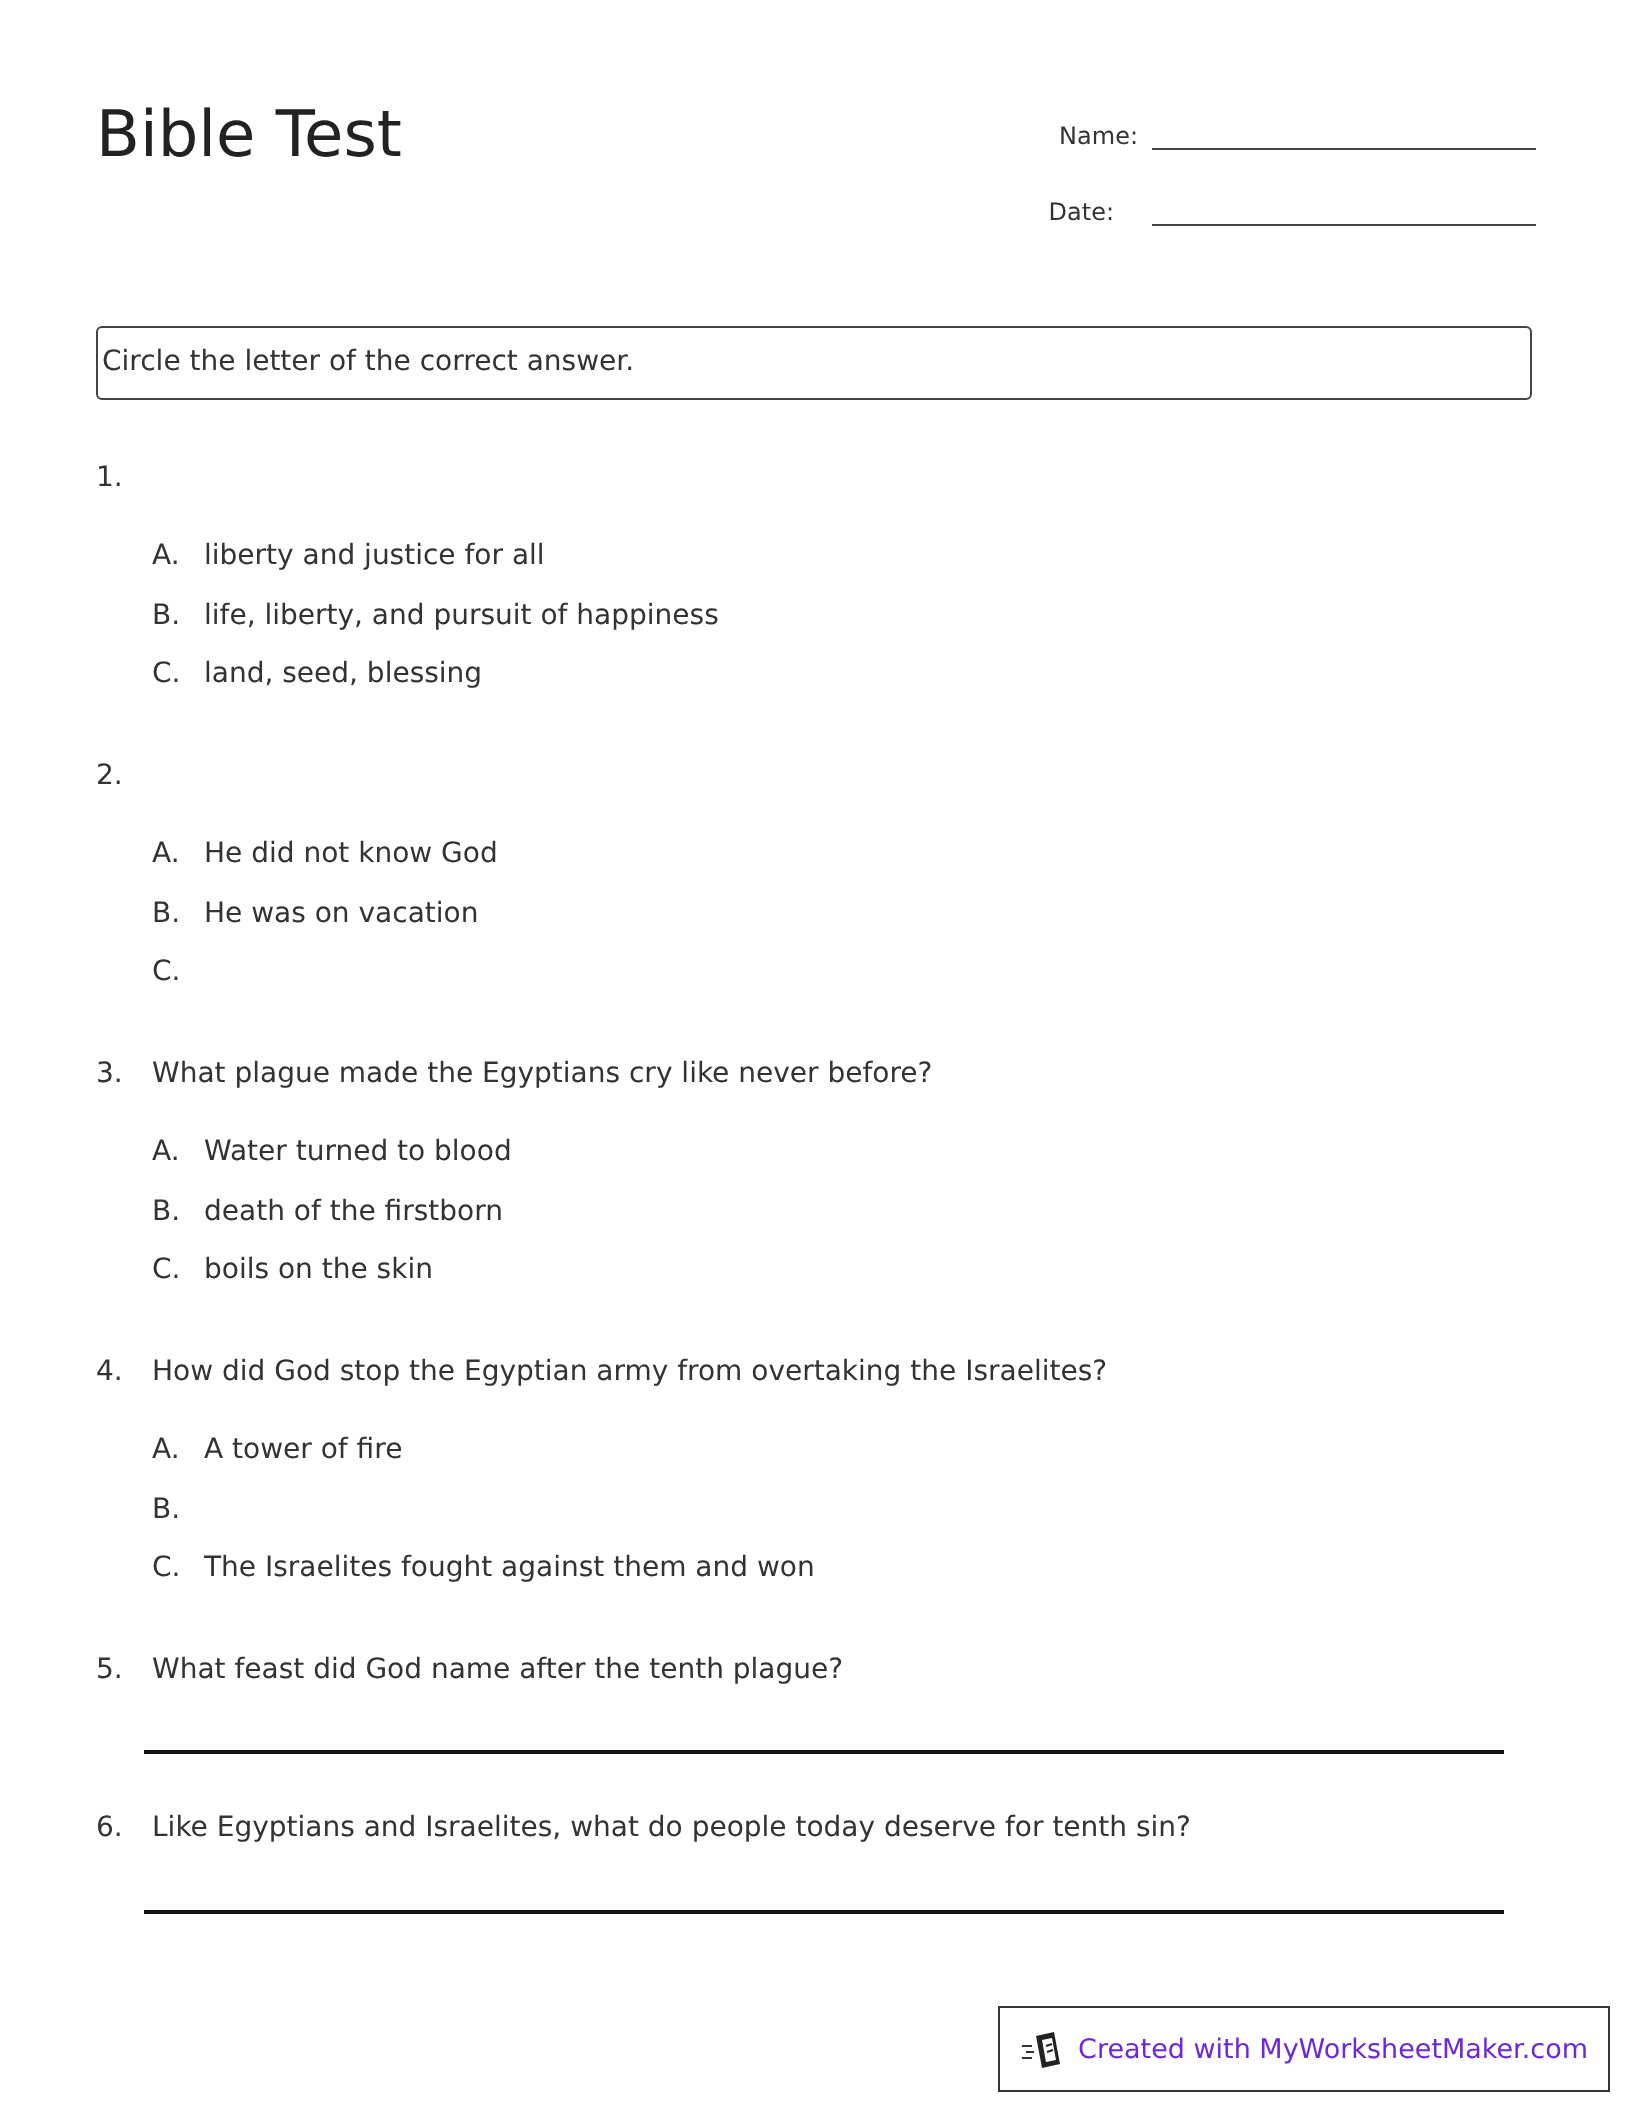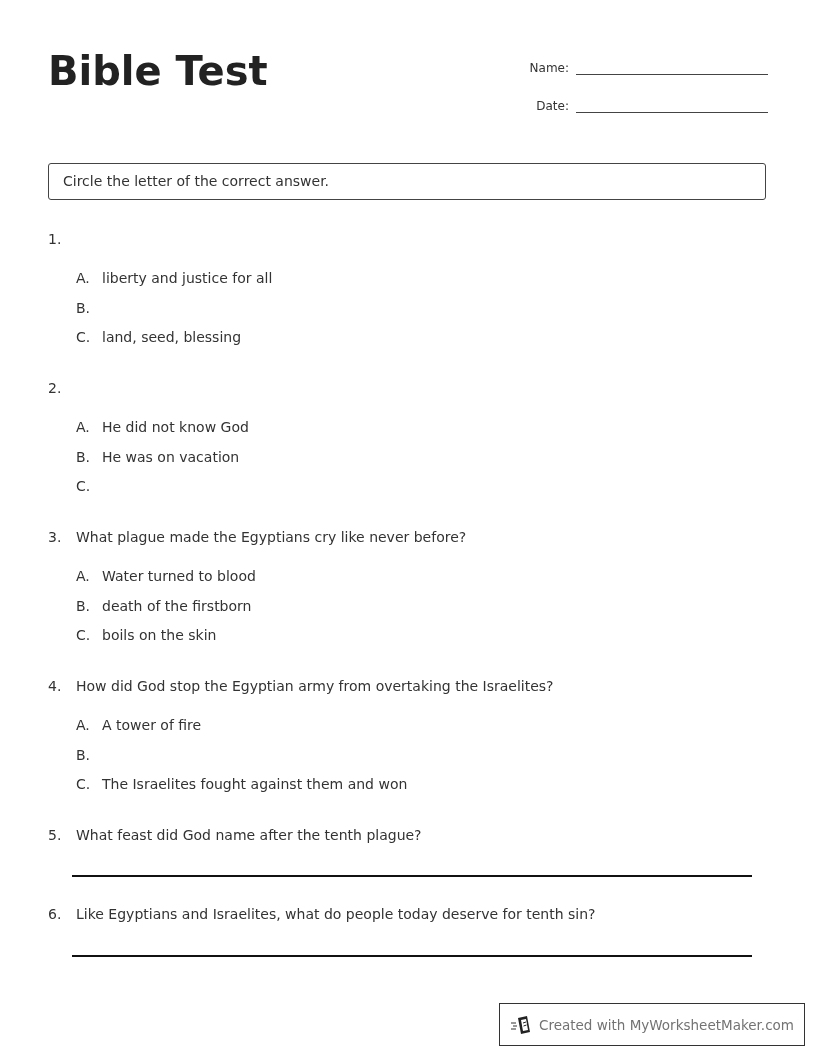--- a/index.html
+++ b/index.html
@@ -2,43 +2,43 @@
 <html><head>
 <meta charset="utf-8">
 <style>
   html, body { margin: 0; padding: 0; background: #ffffff; }
   body {
     width: 816px; height: 1056px; position: relative; overflow: hidden;
     font-family: "DejaVu Sans", sans-serif; color: #2a2a2a;
   }
   .title {
     position: absolute; left: 48px; top: 48px;
-    font-size: 40px; font-weight: bold; color: #222; letter-spacing: 0px;
+    font-size: 32px; font-weight: normal; color: #222; letter-spacing: 0px;
   }
   .field-row { position: absolute; right: 48px; display: flex; align-items: flex-end; }
   .field-row .lbl { font-size: 12px; color: #333; margin-right: 7px; text-align: right; }
   .field-row .line { width: 192px; border-bottom: 1.5px solid #444; height: 22px; }
   .row-name { top: 52px; }
-  .row-date { top: 90px; }
+  .row-date { top: 90px; gap: 12px; }
   .instructions {
     position: absolute; left: 48px; top: 163px; width: 718px; height: 37px;
     border: 1.5px solid #444; border-radius: 3px; box-sizing: border-box;
-    font-size: 14px; padding-left: 14px; line-height: 35px; color: #333;
+    font-size: 14px; padding-left: 2px; line-height: 35px; color: #333;
   }
   .q { position: absolute; left: 48px; width: 720px; }
   .q-head { display: flex; font-size: 14px; color: #333; }
   .q-num { width: 28px; }
   .opt { display: flex; font-size: 14px; color: #333; margin-left: 28px; height: 29.7px; align-items: center; }
   .opt-letter { width: 26px; }
   .opts { margin-top: 16px; }
   .answer-line { position: absolute; left: 72px; width: 680px; border-bottom: 2px solid #111; }
   .footer {
     position: absolute; left: 499px; top: 1003px; width: 306px; height: 43px;
     border: 1.5px solid #333; box-sizing: border-box;
-    display: flex; align-items: center; justify-content: center; font-size: 13.5px; color: #737373;
+    display: flex; align-items: center; justify-content: center; font-size: 13.5px; color: #6d28d9;
   }
   .footer svg { margin-right: 7px; }
 </style>
 </head>
 <body>
 
 <div class="title">Bible Test</div>
 
 <div class="field-row row-name">
   <span class="lbl">Name:</span>
@@ -55,20 +55,21 @@
   <div class="q-head">
     <span class="q-num">1.</span>
   </div>
   <div class="opts">
     <div class="opt">
         <span class="opt-letter">A.</span>
         <span>liberty and justice for all</span>
       </div>
     <div class="opt">
         <span class="opt-letter">B.</span>
+        <span>life, liberty, and pursuit of happiness</span>
       </div>
     <div class="opt">
         <span class="opt-letter">C.</span>
         <span>land, seed, blessing</span>
       </div>
   </div>
 </div>
 
 <div class="q" style="top:380px;">
   <div class="q-head">

